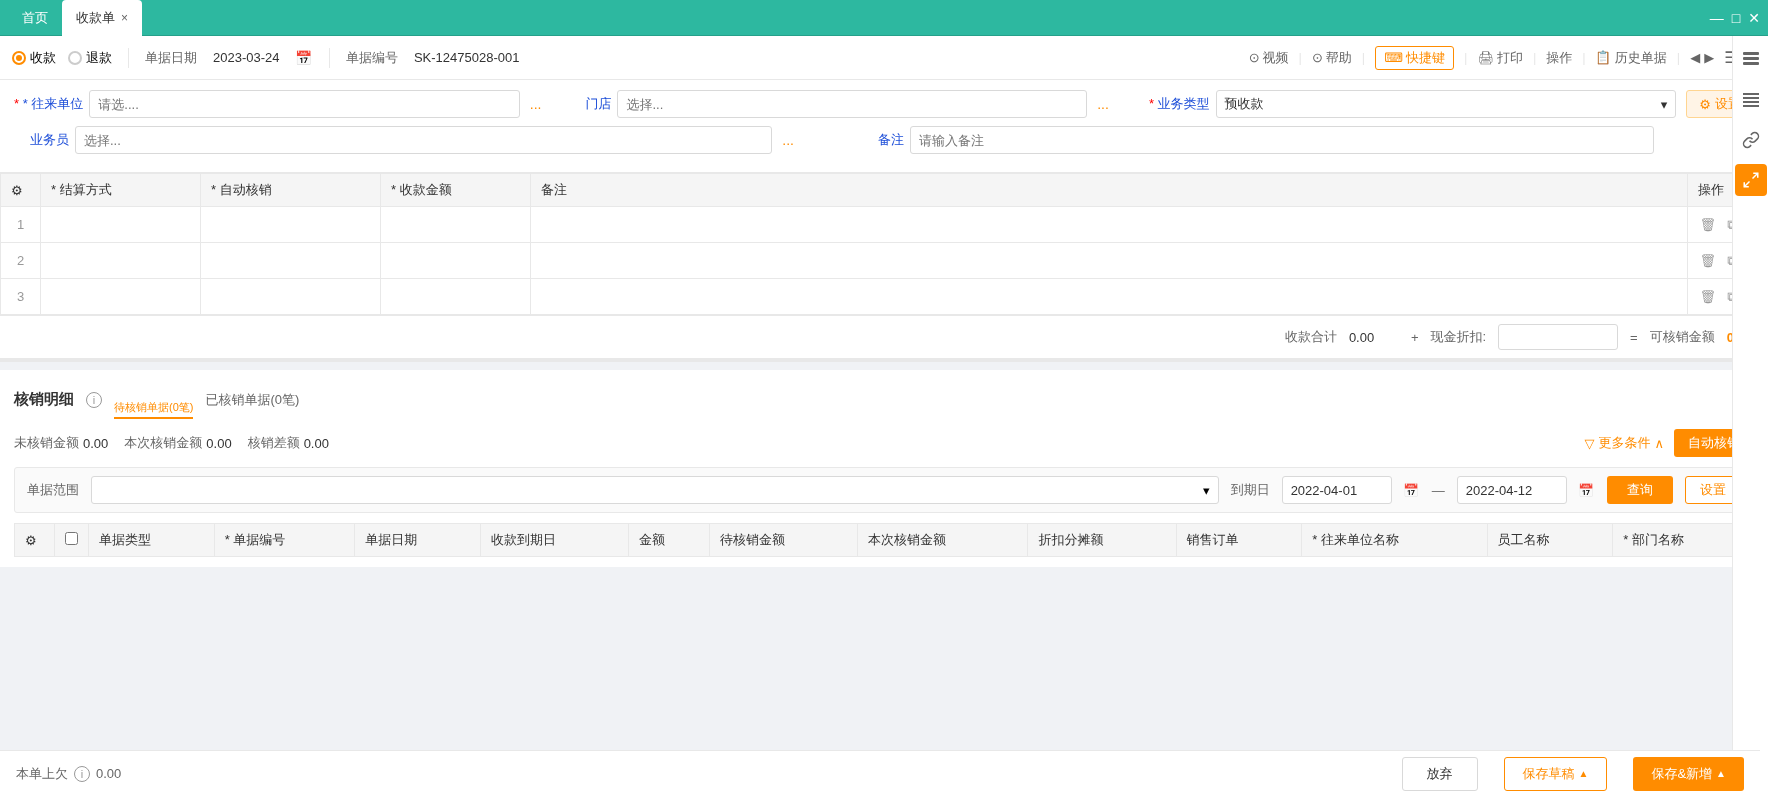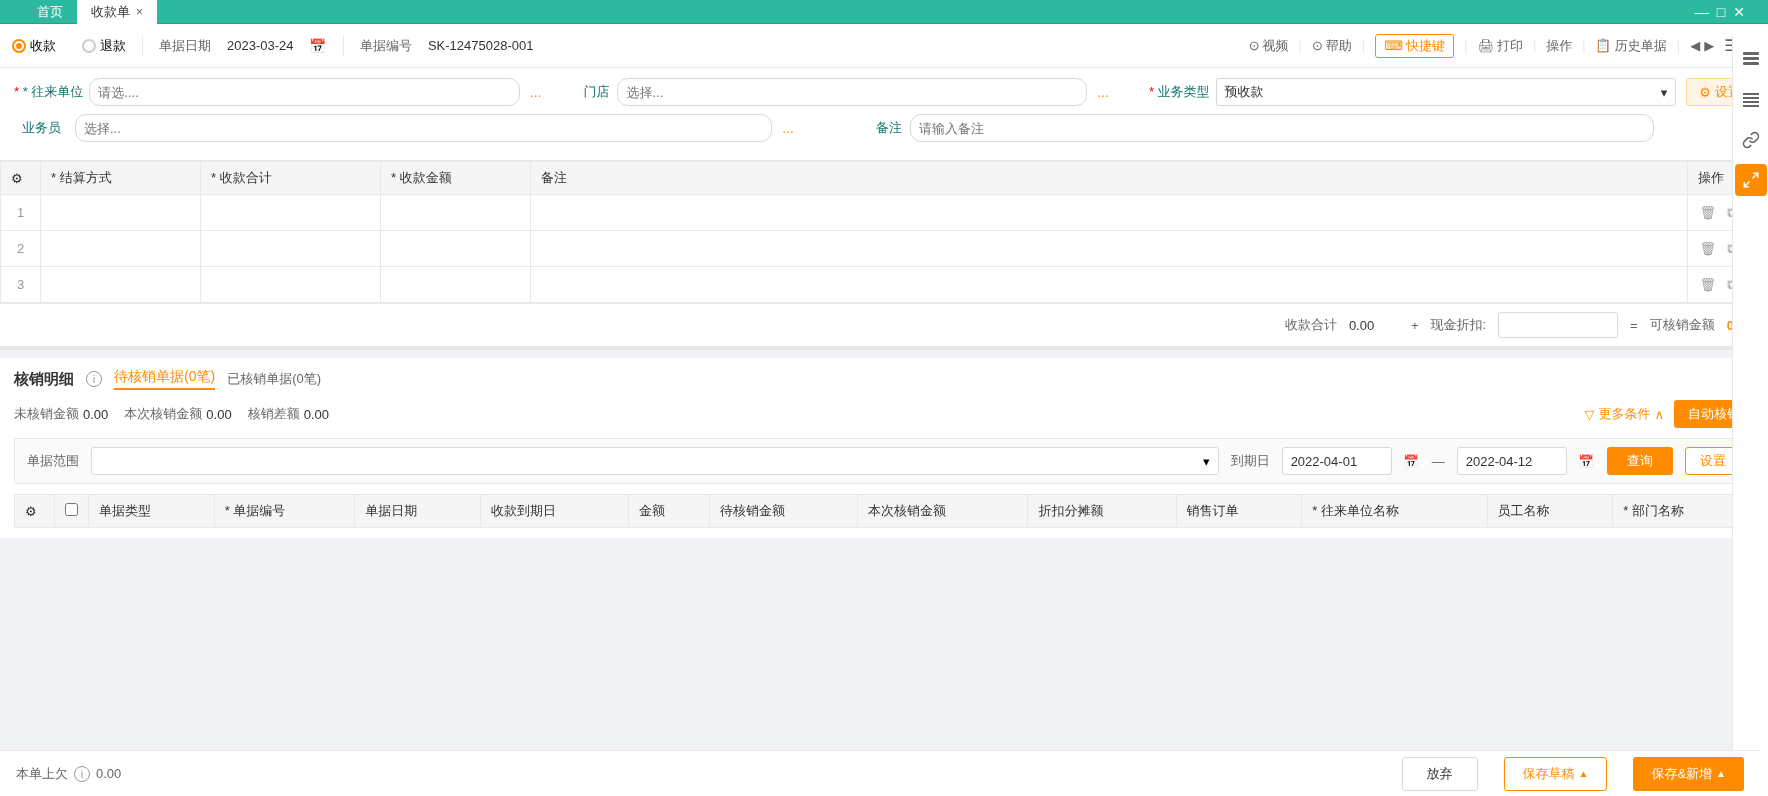--- a/index.html
+++ b/index.html
@@ -1,59 +1,59 @@
 <!DOCTYPE html>
 <html><head>
   <meta charset="utf-8">
   <style>
     * { box-sizing: border-box; margin: 0; padding: 0; font-family: 'Microsoft YaHei', Arial, sans-serif; font-size: 13px; }
     body { background: #f0f2f5; width: 1768px; min-height: 796px; overflow: hidden; }
 
     
     .tab-bar {
-      display: flex; align-items: center; background: #2db8a0; height: 24px; padding: 0 23px;
+      display: flex; align-items: center; background: #2db8a0; height: 36px; padding: 0 8px;
       border-bottom: 1px solid #25a08a;
     }
     .tab-item {
       display: flex; align-items: center; padding: 0 14px; height: 36px; cursor: pointer;
       color: #fff; font-size: 13px; gap: 6px;
     }
     .tab-item.home { background: transparent; }
     .tab-item.active { background: #fff; color: #333; border-radius: 4px 4px 0 0; }
     .tab-close { font-size: 12px; color: #666; cursor: pointer; }
     .tab-bar-right { margin-left: auto; display: flex; gap: 8px; }
     .tab-bar-right span { color: #fff; font-size: 16px; cursor: pointer; }
 
     
     .toolbar {
       display: flex; align-items: center; background: #fff; height: 44px; padding: 0 12px;
       border-bottom: 1px solid #e8e8e8; gap: 16px;
     }
-    .radio-group { display: flex; align-items: flex-end; gap: 26px; }
+    .radio-group { display: flex; align-items: flex-end; gap: 12px; }
     .radio-item { display: flex; align-items: center; gap: 4px; cursor: pointer; }
     .radio-dot { width: 14px; height: 14px; border-radius: 50%; border: 2px solid #ccc; display: flex; align-items: center; justify-content: center; }
     .radio-dot.active { border-color: #ff8c00; }
     .radio-dot.active::after { content: ''; width: 6px; height: 6px; border-radius: 50%; background: #ff8c00; display: block; }
     .toolbar-label { color: #666; }
     .toolbar-value { color: #333; font-weight: 500; }
     .toolbar-divider { width: 1px; height: 20px; background: #e8e8e8; }
     .toolbar-right { margin-left: auto; display: flex; align-items: center; gap: 10px; }
     .toolbar-btn { display: flex; align-items: center; gap: 3px; color: #666; cursor: pointer; font-size: 12px; }
     .toolbar-btn-active { color: #ff8c00; border: 1px solid #ff8c00; padding: 2px 8px; border-radius: 3px; }
 
     
     .form-area {
       background: #fff; padding: 10px 14px; border-bottom: 1px solid #e8e8e8;
     }
     .form-row { display: flex; align-items: center; gap: 0; margin-bottom: 8px; }
     .form-field { display: flex; align-items: center; gap: 6px; flex: 1; }
-    .form-label { color: #0f766e; white-space: nowrap; min-width: 60px; text-align: center; }
+    .form-label { color: #1d4ed8; white-space: nowrap; min-width: 60px; text-align: right; }
     .form-label.required::before { content: '* '; color: #f00; }
     .form-input {
-      flex: 1; height: 28px; border: 1px solid #d9d9d9; border-radius: 11px; padding: 0 8px;
+      flex: 1; height: 28px; border: 1px solid #d9d9d9; border-radius: 3px; padding: 0 8px;
       outline: none; color: #999; background: #fff;
     }
     .more-btn { color: #ff8c00; cursor: pointer; margin-left: 4px; font-size: 14px; }
     .form-select {
       flex: 1; height: 28px; border: 1px solid #d9d9d9; border-radius: 3px; padding: 0 8px;
       outline: none; color: #333; background: #fff; display: flex; align-items: center; justify-content: space-between; cursor: pointer;
     }
     .settings-btn {
       background: #fff4e6; border: 1px solid #ffd591; color: #ff8c00; padding: 4px 12px;
       border-radius: 3px; cursor: pointer; display: flex; align-items: center; gap: 4px;
@@ -78,21 +78,21 @@
     }
     .calc-label { color: #666; }
     .calc-value { color: #333; min-width: 50px; }
     .calc-input { width: 120px; height: 26px; border: 1px solid #d9d9d9; border-radius: 3px; padding: 0 6px; outline: none; }
     .calc-result { color: #ff8c00; font-weight: bold; }
 
     
     .verif-section { background: #fff; margin-top: 8px; padding: 10px 14px; }
     .verif-header { display: flex; align-items: center; gap: 12px; margin-bottom: 10px; }
     .verif-title { font-size: 15px; font-weight: bold; color: #333; }
-    .verif-tab { color: #ff8c00; cursor: pointer; border-bottom: 2px solid #ff8c00; padding-bottom: 2px; font-size: 14px; }
+    .verif-tab { color: #ff8c00; cursor: pointer; border-bottom: 2px solid #ff8c00; padding-bottom: 2px; font-size: 11px; margin-top: 20px; }
     .verif-tab-inactive { color: #666; cursor: pointer; font-size: 13px; }
     .info-icon { width: 16px; height: 16px; border-radius: 50%; border: 1px solid #999; display: inline-flex; align-items: center; justify-content: center; font-size: 11px; color: #999; cursor: pointer; }
 
     
     .stats-row { display: flex; align-items: center; gap: 16px; margin-bottom: 10px; }
     .stat-item { display: flex; align-items: center; gap: 4px; color: #666; }
     .stat-value { color: #333; }
     .stat-right { margin-left: auto; display: flex; align-items: center; gap: 10px; }
     .filter-btn { display: flex; align-items: center; gap: 4px; color: #ff8c00; cursor: pointer; }
     .auto-btn { background: #ff8c00; color: #fff; padding: 5px 14px; border-radius: 3px; border: none; cursor: pointer; }
@@ -267,21 +267,21 @@
       <table class="data-table">
         <thead>
           <tr>
             <th style="width:40px;">
               <span>⚙</span>
             </th>
             <th style="width:160px;">
               <span>* 结算方式</span>
             </th>
             <th style="width:180px;">
-              <span>* 收款合计</span>
+              <span>* 自动核销</span>
             </th>
             <th style="width:150px;">
               <span>* 收款金额</span>
             </th>
             <th>
               <span>备注</span>
             </th>
             <th style="width:80px;">
               <span>操作</span>
             </th>

